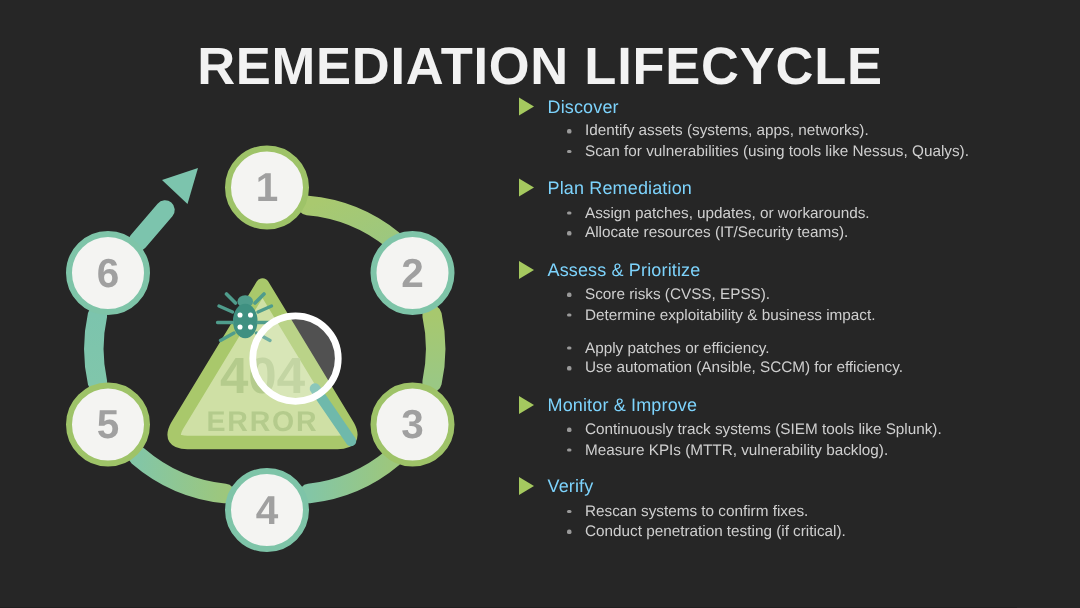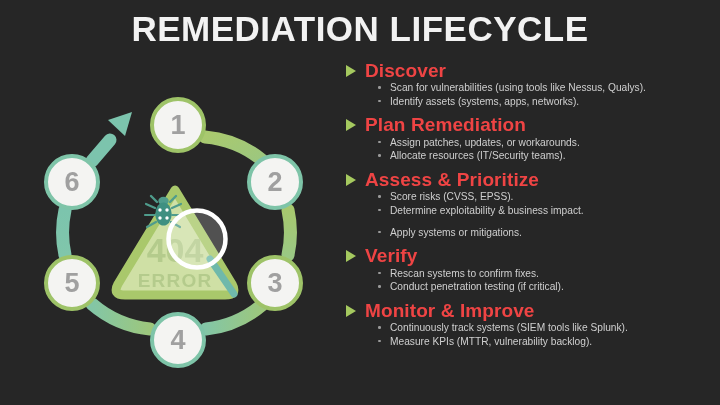--- a/index.html
+++ b/index.html
@@ -14,21 +14,21 @@
     height: 405px;
     background: #262626;
     overflow: hidden;
     font-family: "Liberation Sans", sans-serif;
   }
 
   
   #slide-title {
     position: absolute;
     left: 0;
-    top: 8px;
+    top: 24px;
     width: 720px;
     text-align: center;
     font-size: 35px;
     font-weight: bold;
     letter-spacing: 0.5px;
     color: #f2f2f2;
     line-height: 42px;
     white-space: nowrap;
   }
 
@@ -80,23 +80,23 @@
   .step-marker {
     width: 0;
     height: 0;
     border-style: solid;
     border-width: 6.5px 0 6.5px 10px;
     border-color: transparent transparent transparent #a5c95f;
     margin-right: 9px;
     flex: 0 0 auto;
   }
   .step-title {
-    font-size: 19px;
-    font-weight: bold;
-    color: #ef4444;
+    font-size: 12px;
+    font-weight: normal;
+    color: #7dd3fc;
     white-space: nowrap;
     letter-spacing: 0.1px;
   }
   .step-bullets {
     margin: 2px 0 0 30px;
     padding: 0;
     list-style: none;
   }
   .step-bullets li {
     position: relative;
@@ -203,22 +203,22 @@
   </div>
 
   <div id="steps">
 
     <div class="step-block">
       <div class="step-head">
         <span class="step-marker"></span>
         <span class="step-title">Discover</span>
       </div>
       <ul class="step-bullets">
+        <li><span class="dot"></span><span>Identify assets (systems, apps, networks).</span></li>
         <li><span class="dot"></span><span>Scan for vulnerabilities (using tools like Nessus, Qualys).</span></li>
-        <li><span class="dot"></span><span>Identify assets (systems, apps, networks).</span></li>
       </ul>
     </div>
 
     <div class="step-block">
       <div class="step-head">
         <span class="step-marker"></span>
         <span class="step-title">Plan Remediation</span>
       </div>
       <ul class="step-bullets">
         <li><span class="dot"></span><span>Assign patches, updates, or workarounds.</span></li>
@@ -232,40 +232,41 @@
         <span class="step-title">Assess &amp; Prioritize</span>
       </div>
       <ul class="step-bullets">
         <li><span class="dot"></span><span>Score risks (CVSS, EPSS).</span></li>
         <li><span class="dot"></span><span>Determine exploitability &amp; business impact.</span></li>
       </ul>
     </div>
 
     <div class="step-block">
       <ul class="step-bullets">
-        <li><span class="dot"></span><span>Apply systems or mitigations.</span></li>
+        <li><span class="dot"></span><span>Apply patches or efficiency.</span></li>
+        <li><span class="dot"></span><span>Use automation (Ansible, SCCM) for efficiency.</span></li>
+      </ul>
+    </div>
+
+    <div class="step-block">
+      <div class="step-head">
+        <span class="step-marker"></span>
+        <span class="step-title">Monitor &amp; Improve</span>
+      </div>
+      <ul class="step-bullets">
+        <li><span class="dot"></span><span>Continuously track systems (SIEM tools like Splunk).</span></li>
+        <li><span class="dot"></span><span>Measure KPIs (MTTR, vulnerability backlog).</span></li>
       </ul>
     </div>
 
     <div class="step-block">
       <div class="step-head">
         <span class="step-marker"></span>
         <span class="step-title">Verify</span>
       </div>
       <ul class="step-bullets">
         <li><span class="dot"></span><span>Rescan systems to confirm fixes.</span></li>
         <li><span class="dot"></span><span>Conduct penetration testing (if critical).</span></li>
       </ul>
     </div>
 
-    <div class="step-block">
-      <div class="step-head">
-        <span class="step-marker"></span>
-        <span class="step-title">Monitor &amp; Improve</span>
-      </div>
-      <ul class="step-bullets">
-        <li><span class="dot"></span><span>Continuously track systems (SIEM tools like Splunk).</span></li>
-        <li><span class="dot"></span><span>Measure KPIs (MTTR, vulnerability backlog).</span></li>
-      </ul>
-    </div>
-
   </div>
 </div>
 
 </body></html>

